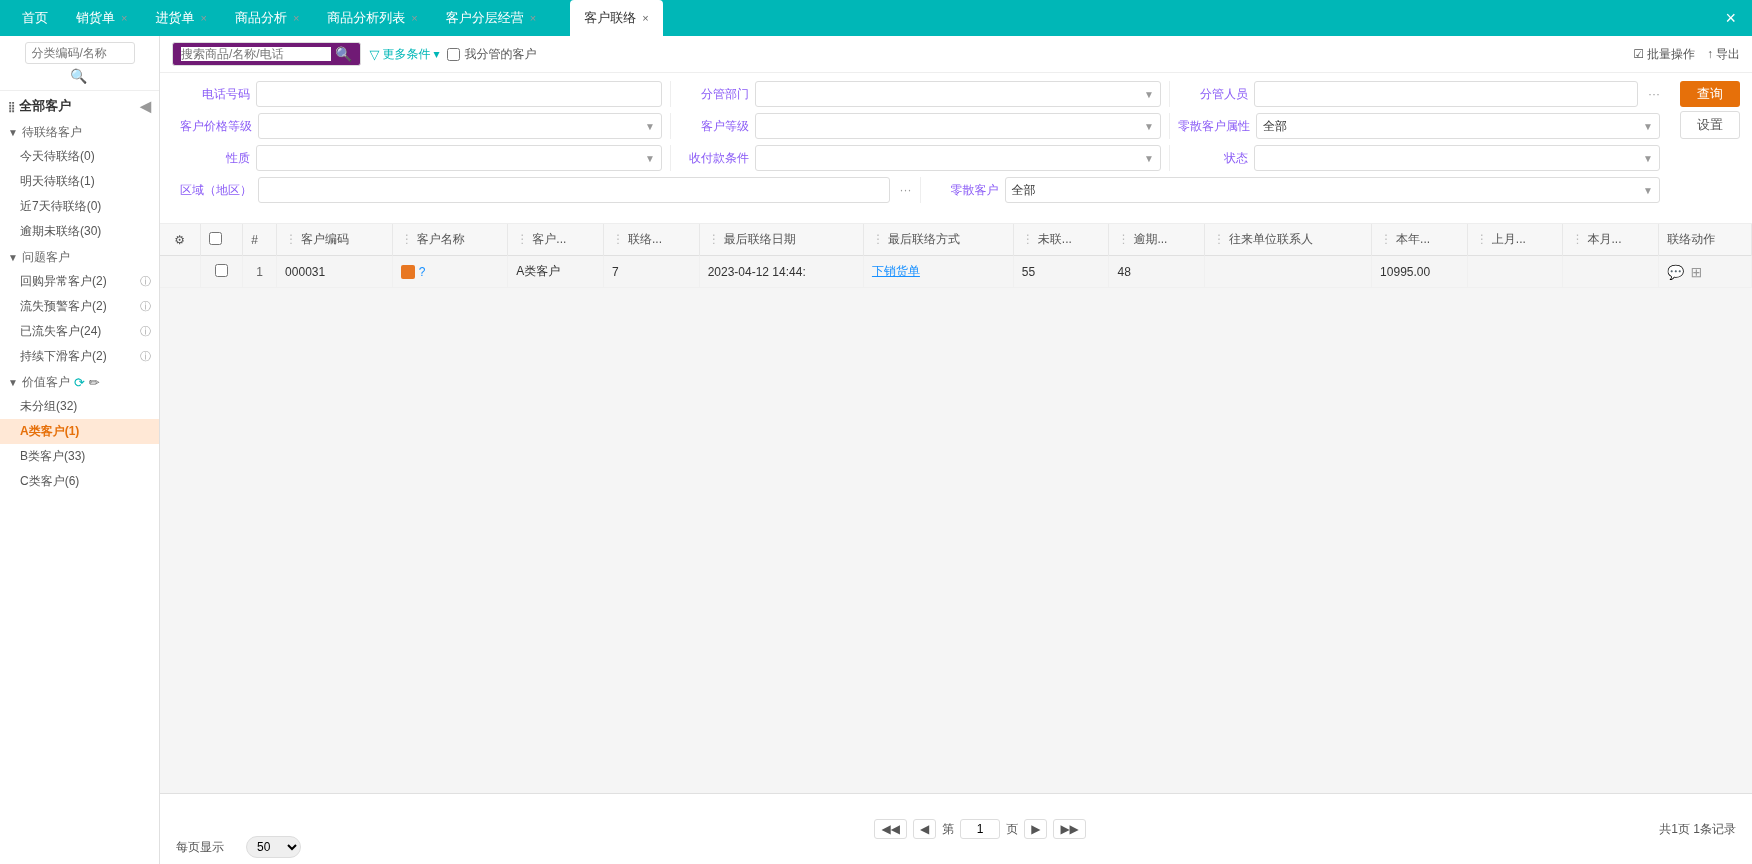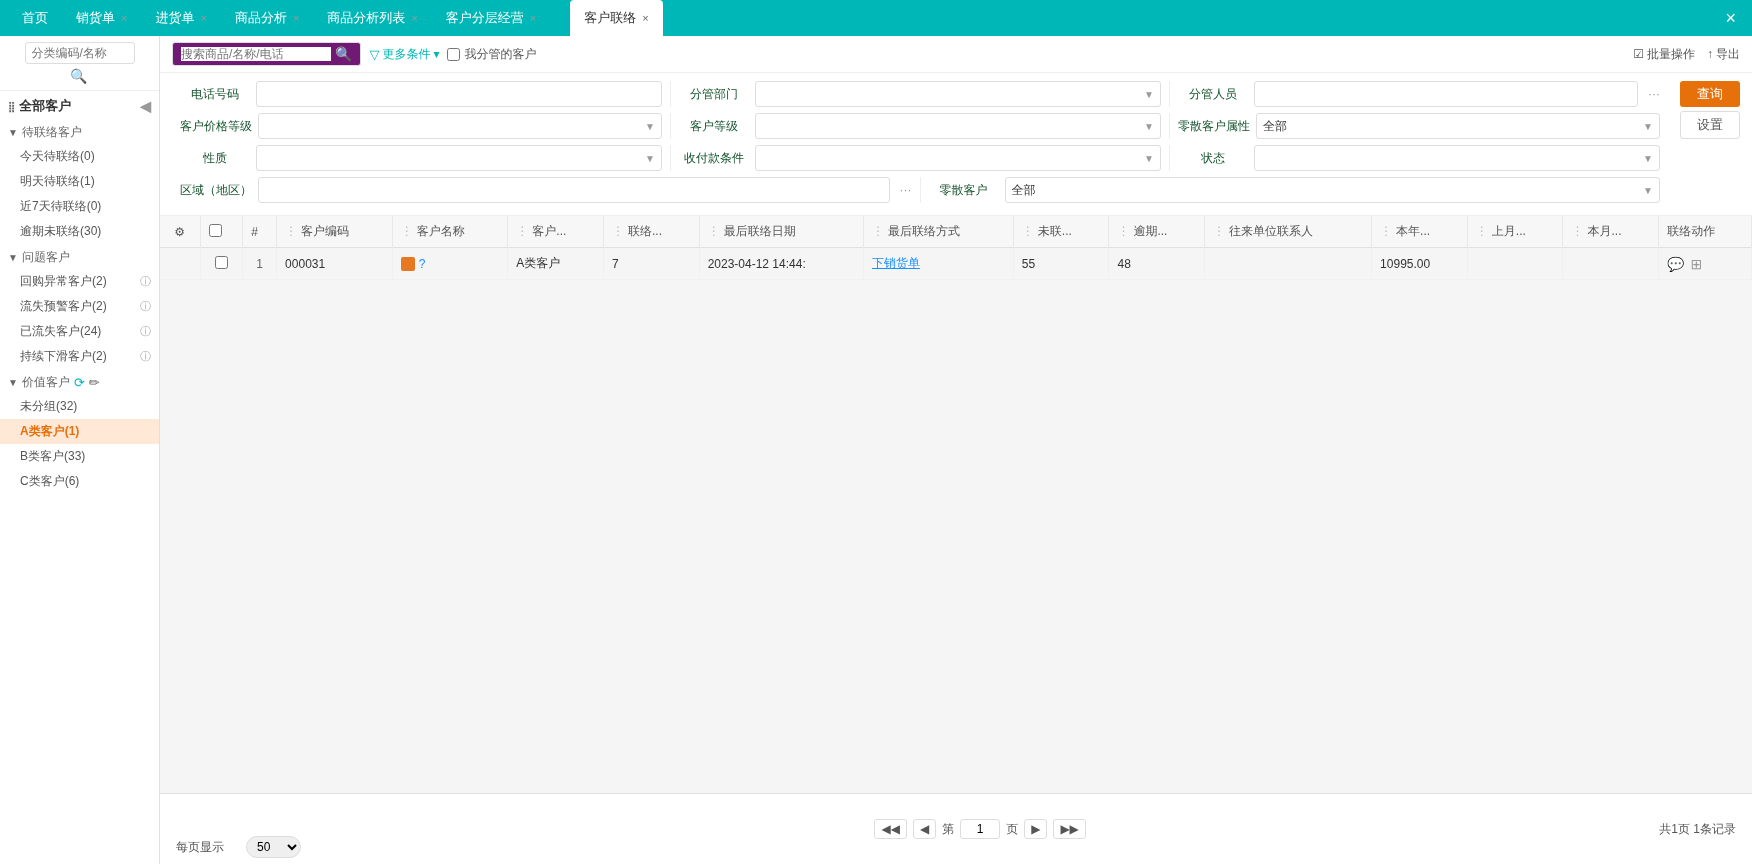--- a/index.html
+++ b/index.html
@@ -216,36 +216,36 @@
       padding: 8px 12px;
       border-bottom: 1px solid #eee;
       flex-shrink: 0;
     }
     .filter-row {
       display: flex;
       align-items: center;
       gap: 0;
       margin-bottom: 6px;
     }
-    .filter-row:last-child { margin-bottom: 4px; }
+    .filter-row:last-child { margin-bottom: 12px; }
     .filter-cell {
       display: flex;
       align-items: center;
       flex: 1;
       gap: 6px;
       padding: 0 8px;
       border-right: 1px solid #eee;
     }
     .filter-cell:last-child { border-right: none; }
     .filter-label {
-      color: #14532d;
+      color: #8b5cf6;
       font-size: 12px;
       white-space: nowrap;
       min-width: 70px;
-      text-align: center;
+      text-align: right;
     }
     .filter-select {
       flex: 1;
       border: 1px solid #ddd;
       border-radius: 3px;
       padding: 3px 6px;
       font-size: 12px;
       outline: none;
       background: #fff;
       display: flex;

